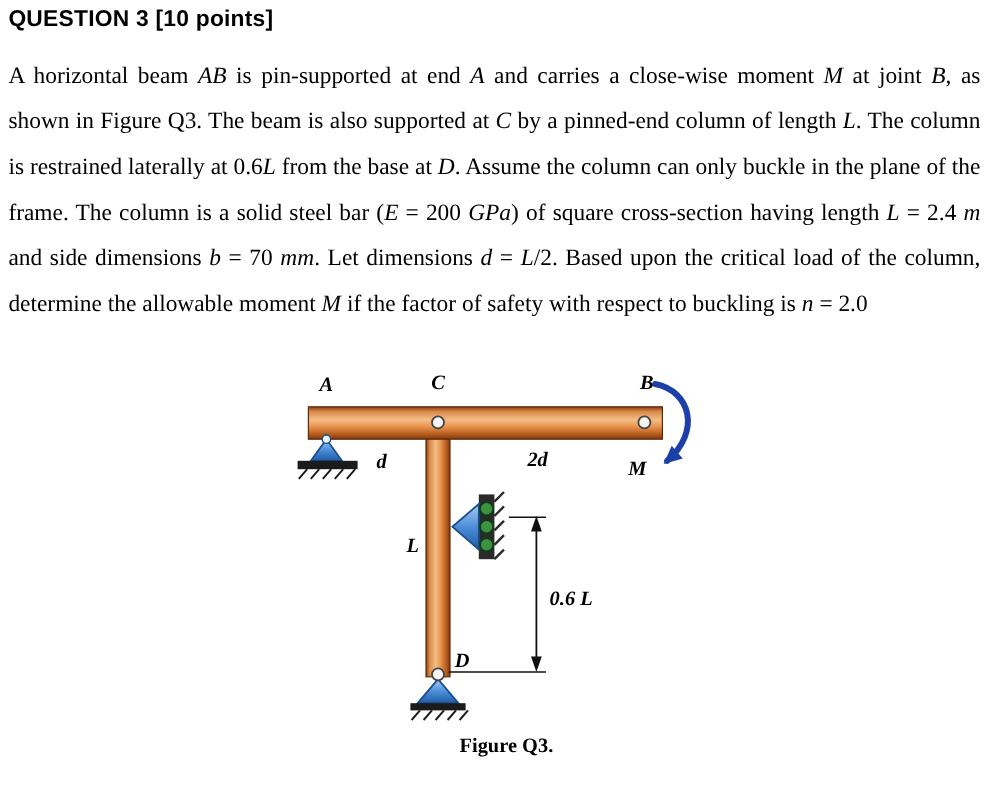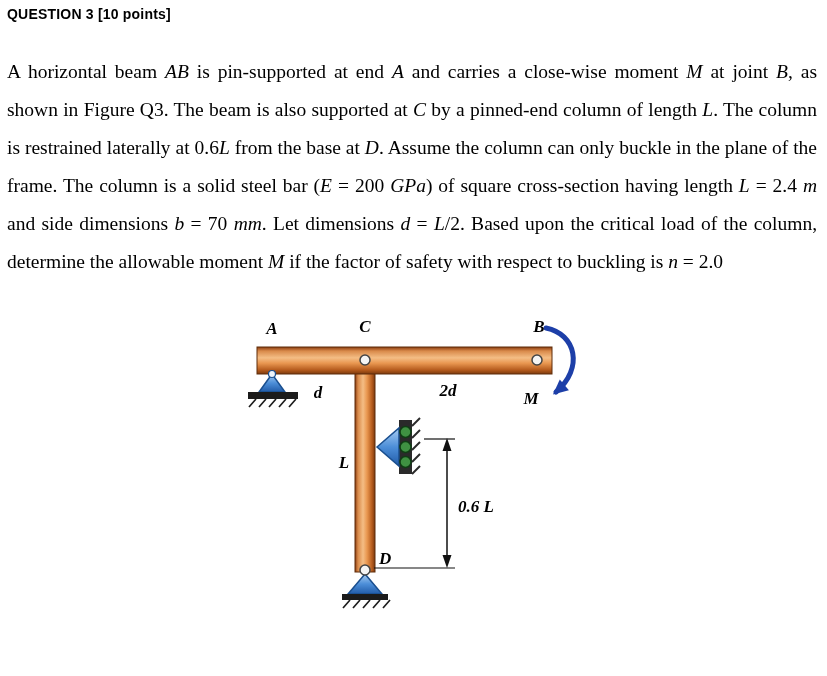--- a/index.html
+++ b/index.html
@@ -4,22 +4,22 @@
 <style>
   * { margin:0; padding:0; box-sizing:border-box; }
   html, body { background:#ffffff; }
   body {
     width:827px; height:676px; overflow:hidden;
     font-family:"Liberation Serif", serif; color:#000;
   }
   .page { padding:6px 10px 0 7px; width:827px; }
   .title {
     font-family:"Liberation Sans", sans-serif;
-    font-weight:700; font-size:14px; letter-spacing:0.2px;
-    margin-bottom:31px;
+    font-weight:700; font-size:19px; letter-spacing:0.2px;
+    margin-bottom:17px;
   }
   .body-text {
     font-size:19.5px; line-height:38px; text-align:justify;
   }
   .body-text i { }
   .fig { display:block; margin:31px 0 0 225px; width:380px; }
   .fig figcaption {
     text-align:center; font-weight:700; font-size:17px; margin-top:3px;
     font-family:"Liberation Serif", serif;
   }
@@ -132,15 +132,16 @@
       <text x="133" y="20" text-anchor="middle">C</text>
       <text x="307" y="20" text-anchor="middle">B</text>
       <text x="86" y="86" text-anchor="middle">d</text>
       <text x="216" y="84" text-anchor="middle">2d</text>
       <text x="299" y="92" text-anchor="middle">M</text>
       <text x="112" y="156" text-anchor="middle">L</text>
       <text x="226" y="200" text-anchor="start">0.6 L</text>
       <text x="147" y="252" text-anchor="start">D</text>
     </svg>
 
+    <figcaption>Figure Q3.</figcaption>
   </figure>
 
 </div>
 
 </body></html>

